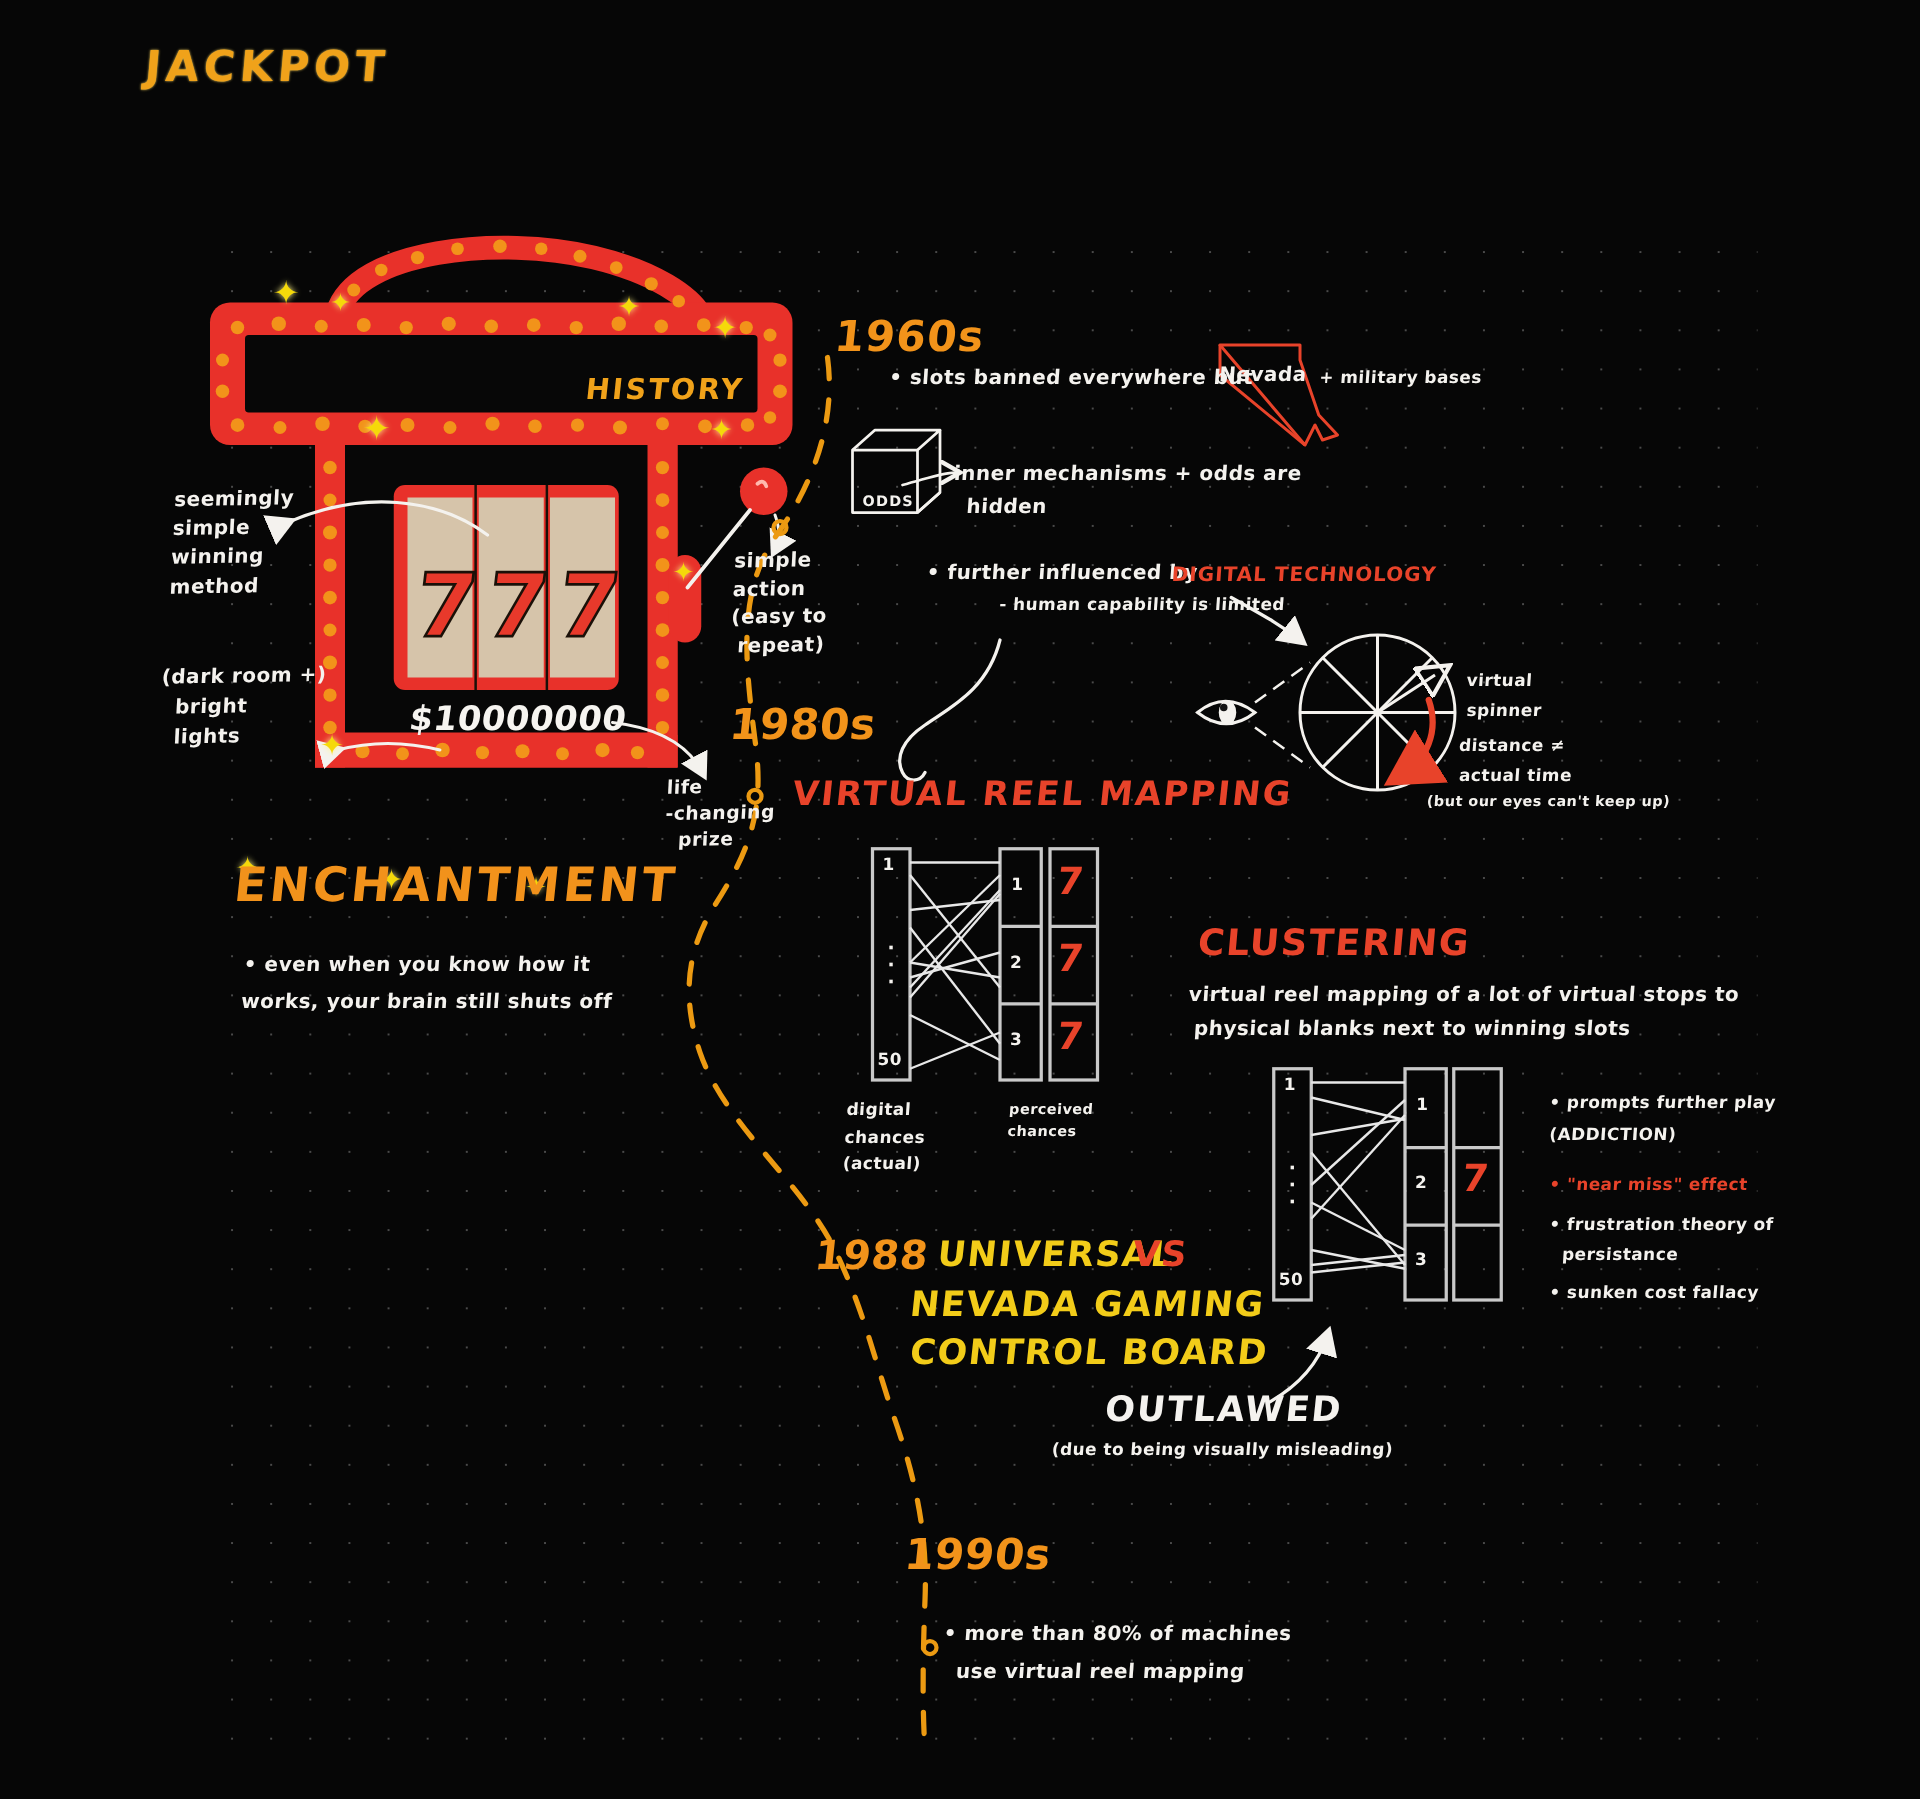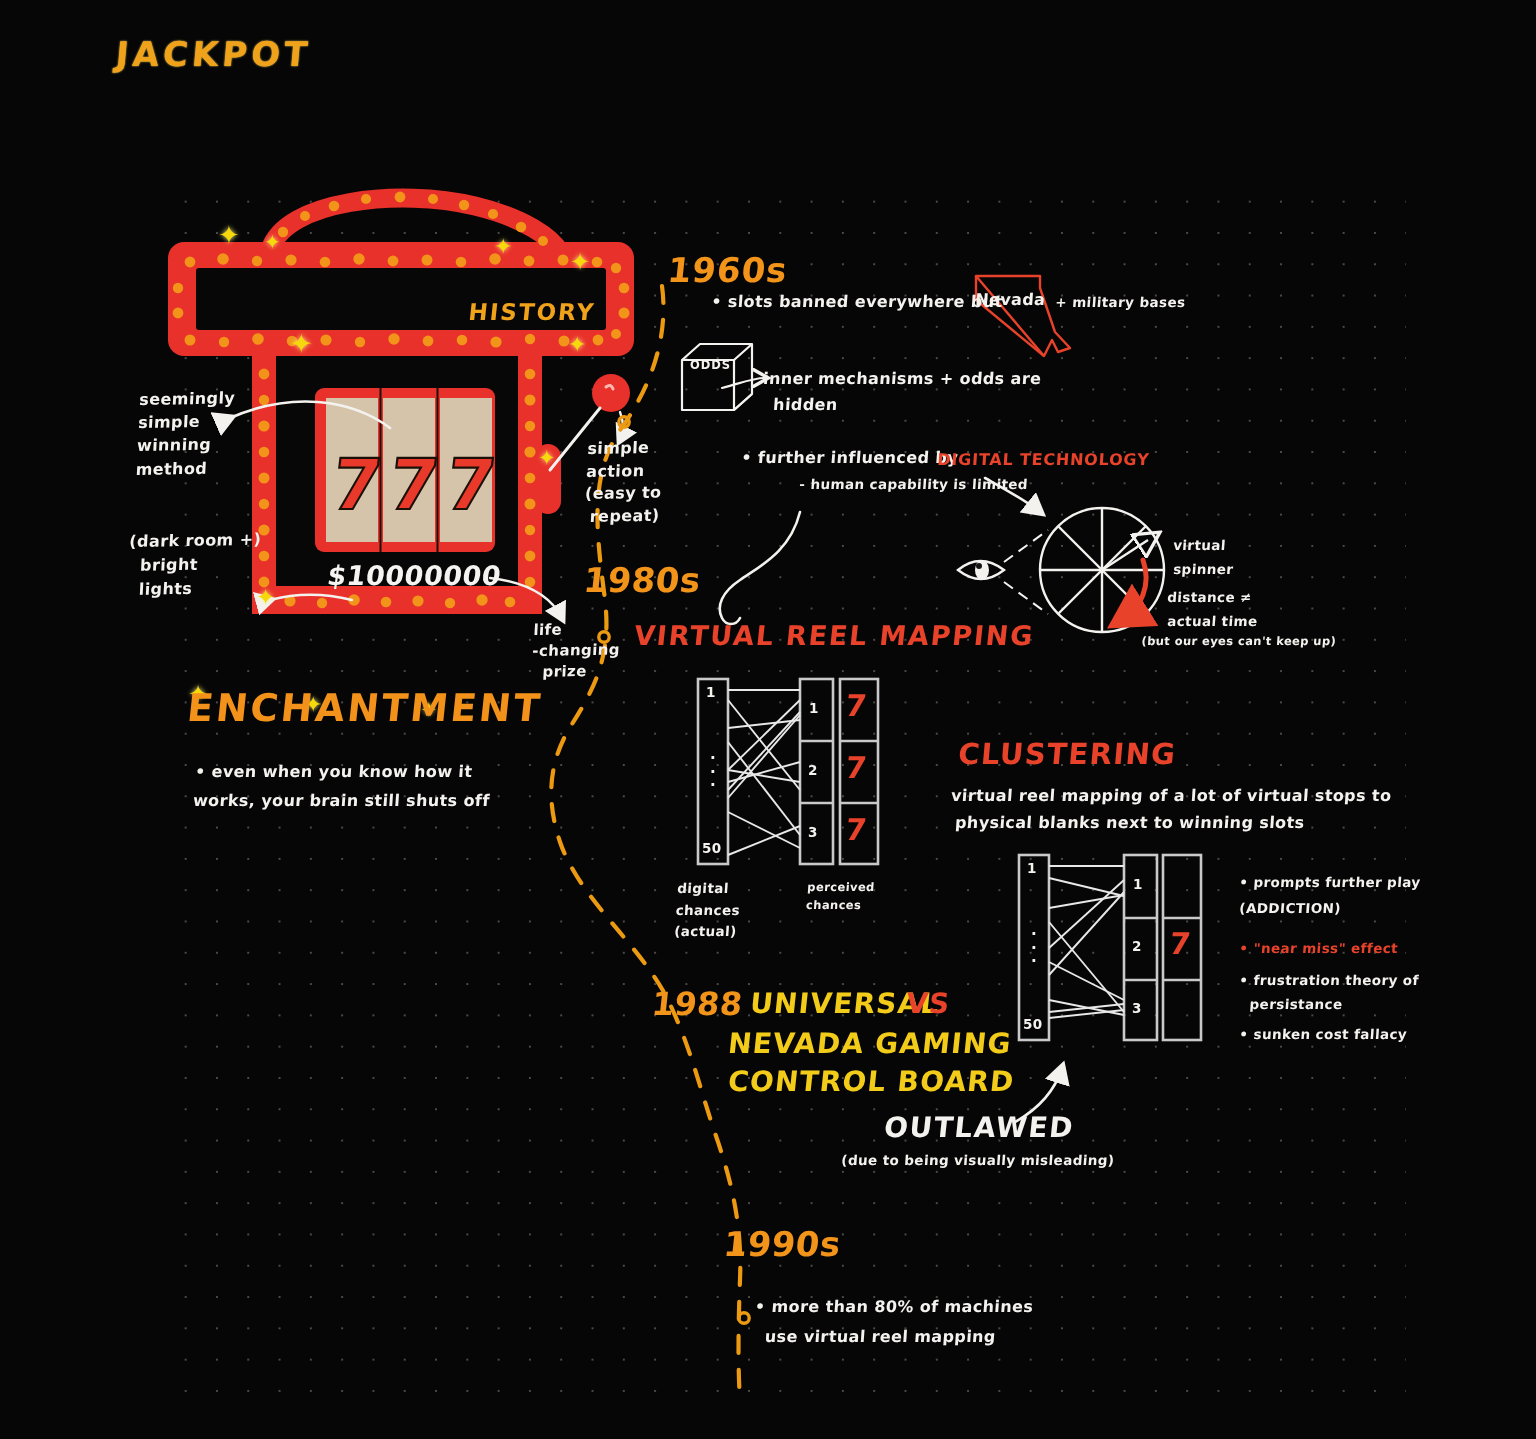--- a/index.html
+++ b/index.html
@@ -336,21 +336,21 @@
 
   <div class="hand sk" style="left:190px;top:684px;font-size:38px;font-weight:700;letter-spacing:2.6px;color:#f2921b;">ENCHANTMENT</div>
   <div class="hand t-body w" style="left:196px;top:758px;line-height:1.8;transform:skewX(-4deg);">• even when you know how it
 works, your brain still shuts off</div>
 
   <div class="hand sk" style="left:670px;top:248px;font-size:34px;font-weight:700;letter-spacing:1px;color:#f2931a;">1960s</div>
   <div class="hand t-body w" style="left:712px;top:292px;transform:skewX(-4deg);">• slots banned everywhere but</div>
   <div class="hand t-body w" style="left:976px;top:290px;transform:skewX(-4deg);font-weight:700;">Nevada</div>
   <div class="hand t-small w" style="left:1056px;top:294px;transform:skewX(-4deg);">+ military bases</div>
 
-  <div class="hand t-tiny w" style="left:690px;top:358px;font-weight:700;letter-spacing:1px;">ODDS</div>
+  <div class="hand t-tiny w" style="left:690px;top:394px;font-weight:700;letter-spacing:1px;">ODDS</div>
   <div class="hand t-body w" style="left:764px;top:366px;line-height:1.65;transform:skewX(-4deg);">inner mechanisms + odds are
   hidden</div>
 
   <div class="hand t-body w" style="left:742px;top:448px;transform:skewX(-4deg);">• further influenced by</div>
   <div class="hand t-body red" style="left:938px;top:450px;font-weight:700;letter-spacing:.8px;transform:skewX(-4deg);">DIGITAL TECHNOLOGY</div>
   <div class="hand t-small w" style="left:800px;top:476px;transform:skewX(-4deg);">- human capability is limited</div>
 
   <div class="hand t-small w" style="left:1174px;top:534px;line-height:1.72;transform:skewX(-4deg);">virtual</div>
   <div class="hand t-small w" style="left:1174px;top:558px;line-height:1.72;transform:skewX(-4deg);">spinner</div>
   <div class="hand t-small w" style="left:1168px;top:586px;line-height:1.72;transform:skewX(-4deg);">distance ≠</div>

